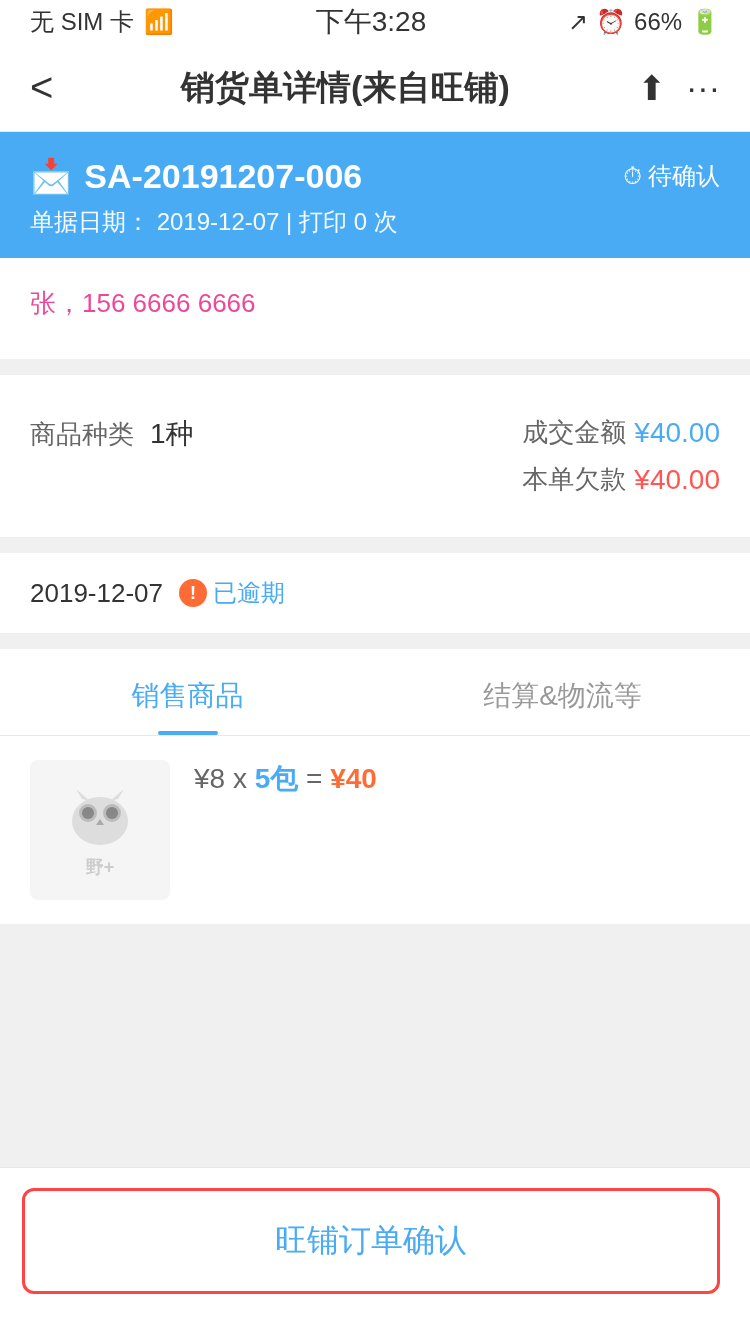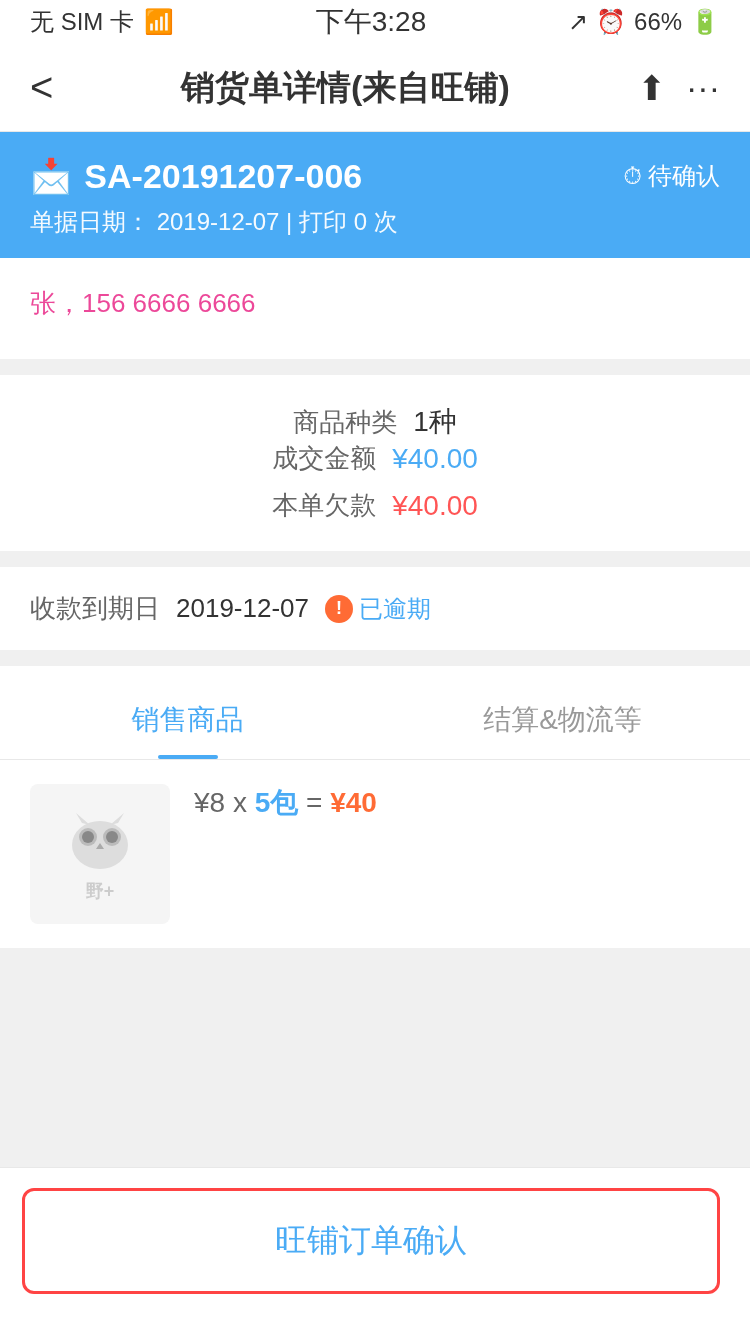--- a/index.html
+++ b/index.html
@@ -132,26 +132,25 @@
       font-size: 26px;
       color: #666;
     }
     .meta-item { display: flex; gap: 10px; }
     .meta-label { color: #999; }
     .meta-value { color: #333; }
 
     
     .summary-section {
       background: #fff;
-      padding: 28px 30px;
+      padding: 40px 30px;
       border-bottom: 16px solid #f0f0f0;
       display: flex;
       justify-content: space-between;
-      align-items: center;
-      flex-direction: column;
+      align-items: flex-start;
     }
     .summary-left {
       display: flex;
       flex-direction: column;
       gap: 16px;
     }
     .summary-row {
       display: flex;
       gap: 16px;
       align-items: center;
@@ -159,21 +158,21 @@
     .summary-label { font-size: 26px; color: #666; }
     .summary-value { font-size: 28px; color: #333; }
     .summary-right {
       display: flex;
       flex-direction: column;
       gap: 12px;
       align-items: flex-end;
     }
     .amount-row {
       display: flex;
-      gap: 16px;
+      gap: 8px;
       align-items: center;
     }
     .amount-label { font-size: 26px; color: #666; }
     .amount-value { font-size: 28px; }
     .amount-blue { color: #4aabf5; }
     .amount-red { color: #f55; }
 
     
     .due-section {
       background: #fff;
@@ -211,21 +210,20 @@
       display: flex;
       border-bottom: 1px solid #e8e8e8;
     }
     .tab {
       flex: 1;
       text-align: center;
       padding: 28px 0 20px 0;
       font-size: 28px;
       cursor: pointer;
       position: relative;
-      margin-top: 7px;
     }
     .tab.active {
       color: #4aabf5;
     }
     .tab.inactive {
       color: #999;
     }
     .tab-underline {
       position: absolute;
       bottom: 0;
@@ -372,21 +370,20 @@
       <span class="amount-value amount-blue">¥40.00</span>
     </div>
     <div class="amount-row">
       <span class="amount-label">本单欠款</span>
       <span class="amount-value amount-red">¥40.00</span>
     </div>
   </div>
 </div>
 
 <div class="due-section">
-  <span class="due-label">收款到期日</span>
   <span class="due-date">2019-12-07</span>
   <div class="overdue-badge">
     <div class="overdue-icon">!</div>
     <span>已逾期</span>
   </div>
 </div>
 
 <div class="tabs">
   <div class="tab active">
     <span>销售商品</span>

